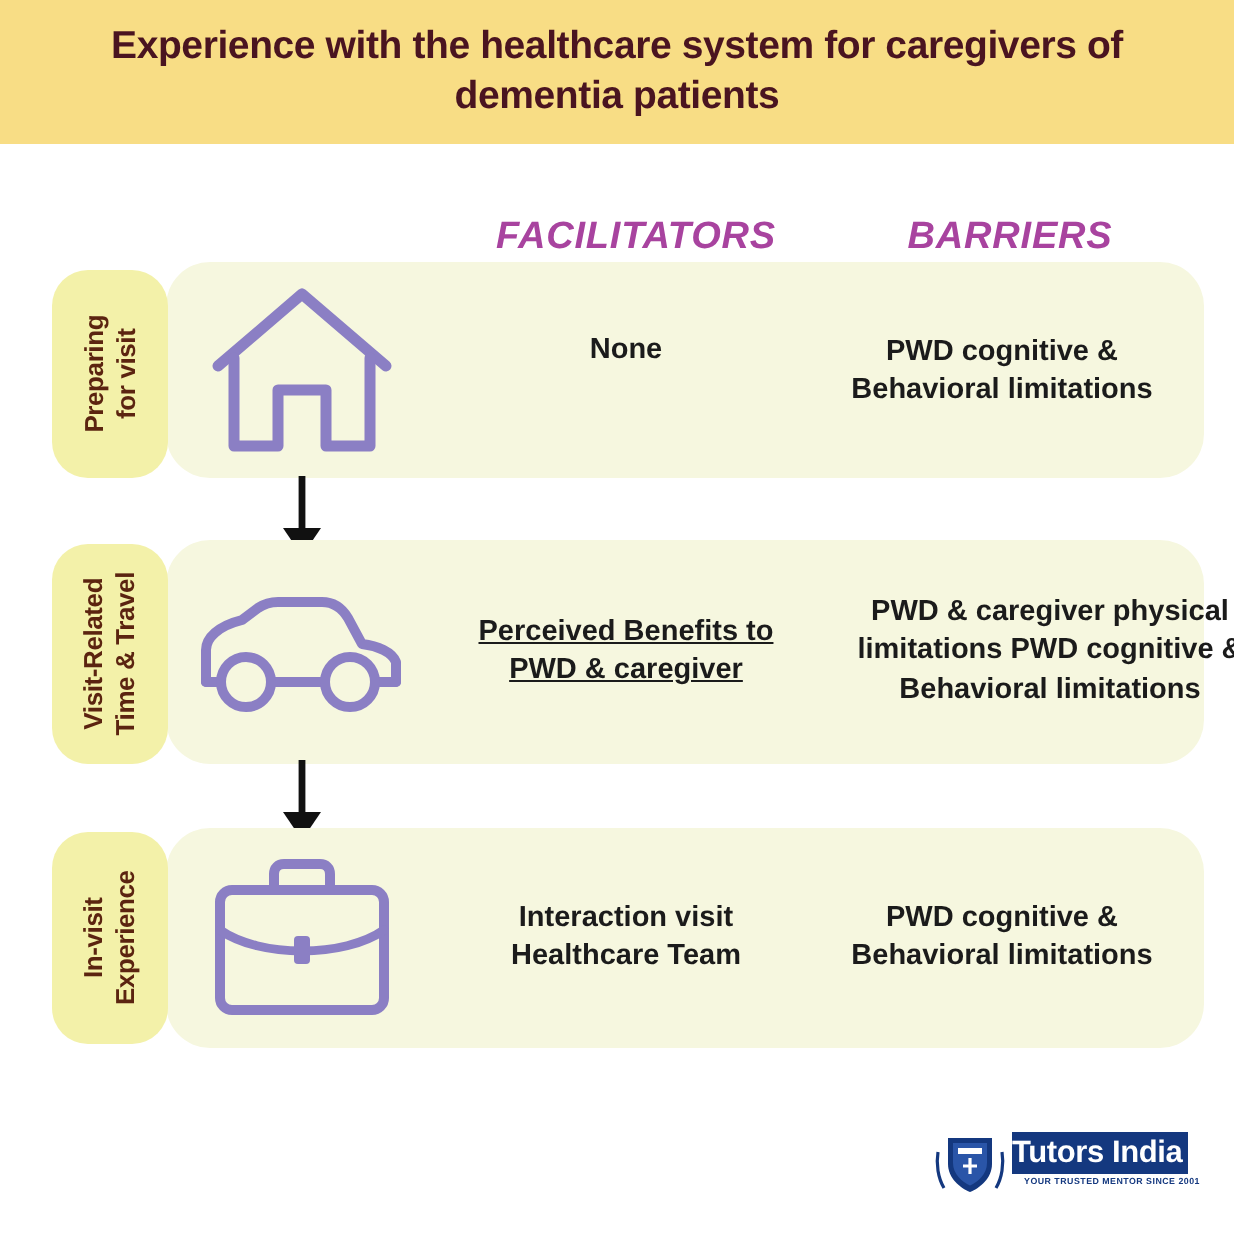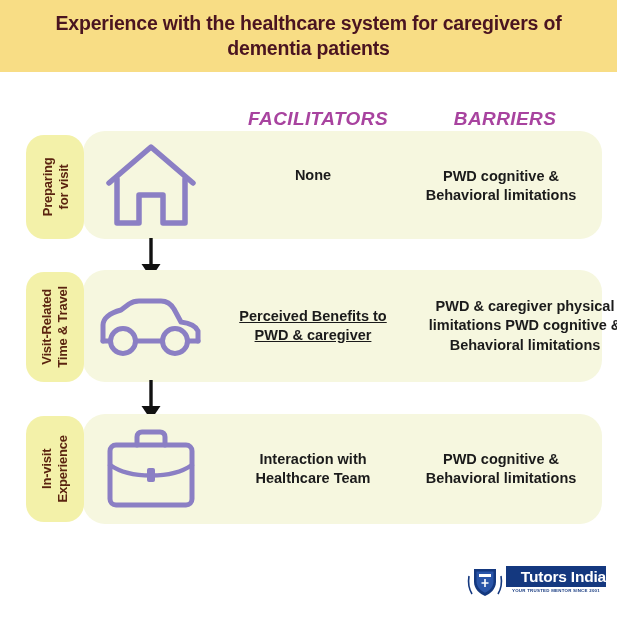--- a/index.html
+++ b/index.html
@@ -157,26 +157,26 @@
     position: absolute;
     left: 0;
     top: 2px;
     width: 38px;
     height: 34px;
   }
   .logo-box {
     position: absolute;
     left: 40px;
     top: 3px;
-    width: 100px;
+    width: 88px;
     height: 21px;
     background: #14387f;
     display: flex;
     align-items: center;
-    justify-content: flex-end;
+    justify-content: flex-start;
   }
   .logo-text {
     color: #ffffff;
     font-size: 15.5px;
     font-weight: bold;
     letter-spacing: -0.2px;
     line-height: 1;
   }
   .logo-tagline {
     position: absolute;
@@ -268,21 +268,21 @@
 
 <div class="icon-cell icon-3">
   <svg width="94" height="84" viewBox="0 0 94 84" fill="none" aria-hidden="true">
     <path d="M33 18 L33 10 C33 7 35 5 38 5 L56 5 C59 5 61 7 61 10 L61 18" stroke="#8b7fc4" stroke-width="5" stroke-linejoin="round" stroke-linecap="round" fill="none"></path>
     <rect x="6" y="18" width="82" height="60" rx="6" stroke="#8b7fc4" stroke-width="5" fill="none"></rect>
     <path d="M6 38 C26 52 68 52 88 38" stroke="#8b7fc4" stroke-width="4.5" fill="none" stroke-linecap="round"></path>
     <rect x="43" y="41" width="8" height="14" rx="2" fill="#8b7fc4"></rect>
   </svg>
 </div>
 
-<div class="cell-text fac-3">Interaction with Healthcare Team</div>
+<div class="cell-text fac-3">Interaction visit Healthcare Team</div>
 <div class="cell-text bar-3">PWD cognitive &amp; Behavioral limitations</div>
 
 <div class="logo">
   <div class="logo-crest">
     <svg width="38" height="34" viewBox="0 0 38 34" fill="none" aria-hidden="true">
       <path d="M6 29 C3 24 2 17 3 11" stroke="#14387f" stroke-width="1.6" fill="none"></path>
       <path d="M32 29 C35 24 36 17 35 11" stroke="#14387f" stroke-width="1.6" fill="none"></path>
       <path d="M8 4 L30 4 L30 17 C30 24 24 29 19 31 C14 29 8 24 8 17 Z" fill="#14387f"></path>
       <path d="M10.5 6.5 L27.5 6.5 L27.5 16.5 C27.5 22 23 26 19 27.8 C15 26 10.5 22 10.5 16.5 Z" fill="#2a55a8"></path>
       <rect x="13" y="9" width="12" height="3" fill="#ffffff"></rect>

